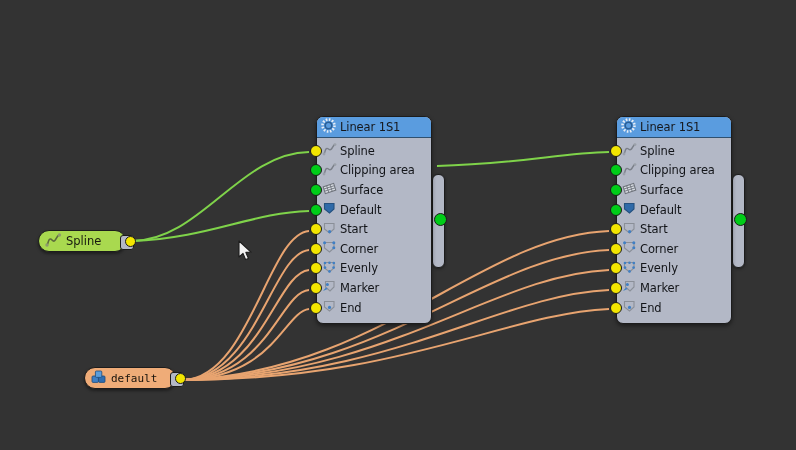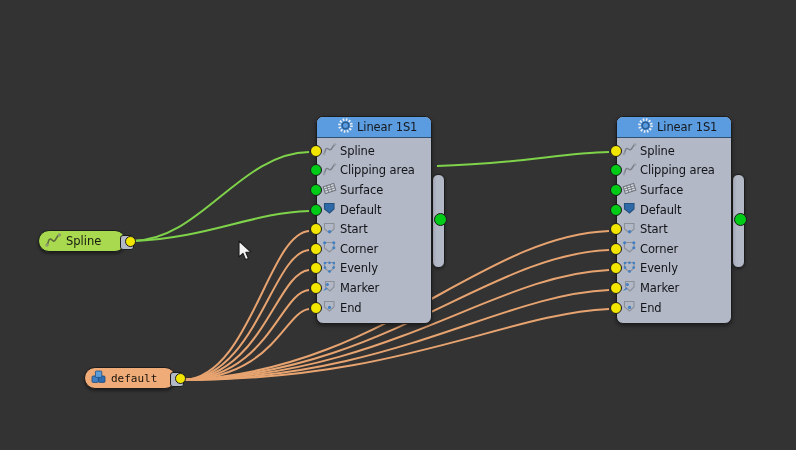--- a/index.html
+++ b/index.html
@@ -32,21 +32,21 @@
     box-shadow: 0 2px 4px rgba(0,0,0,.45);
   }
   .node-header {
     height: 21px;
     background: #5a9cdf;
     border-top-left-radius: 6px;
     border-top-right-radius: 6px;
     border-bottom: 1px solid #2f506f;
     display: flex;
     align-items: center;
-    padding-left: 21px;
+    padding-left: 4px;
     box-sizing: border-box;
   }
   .node-title {
     font-size: 11.5px;
     color: #16181c;
     margin-left: 4px;
     white-space: nowrap;
     letter-spacing: -0.1px;
   }
   .node-body {

